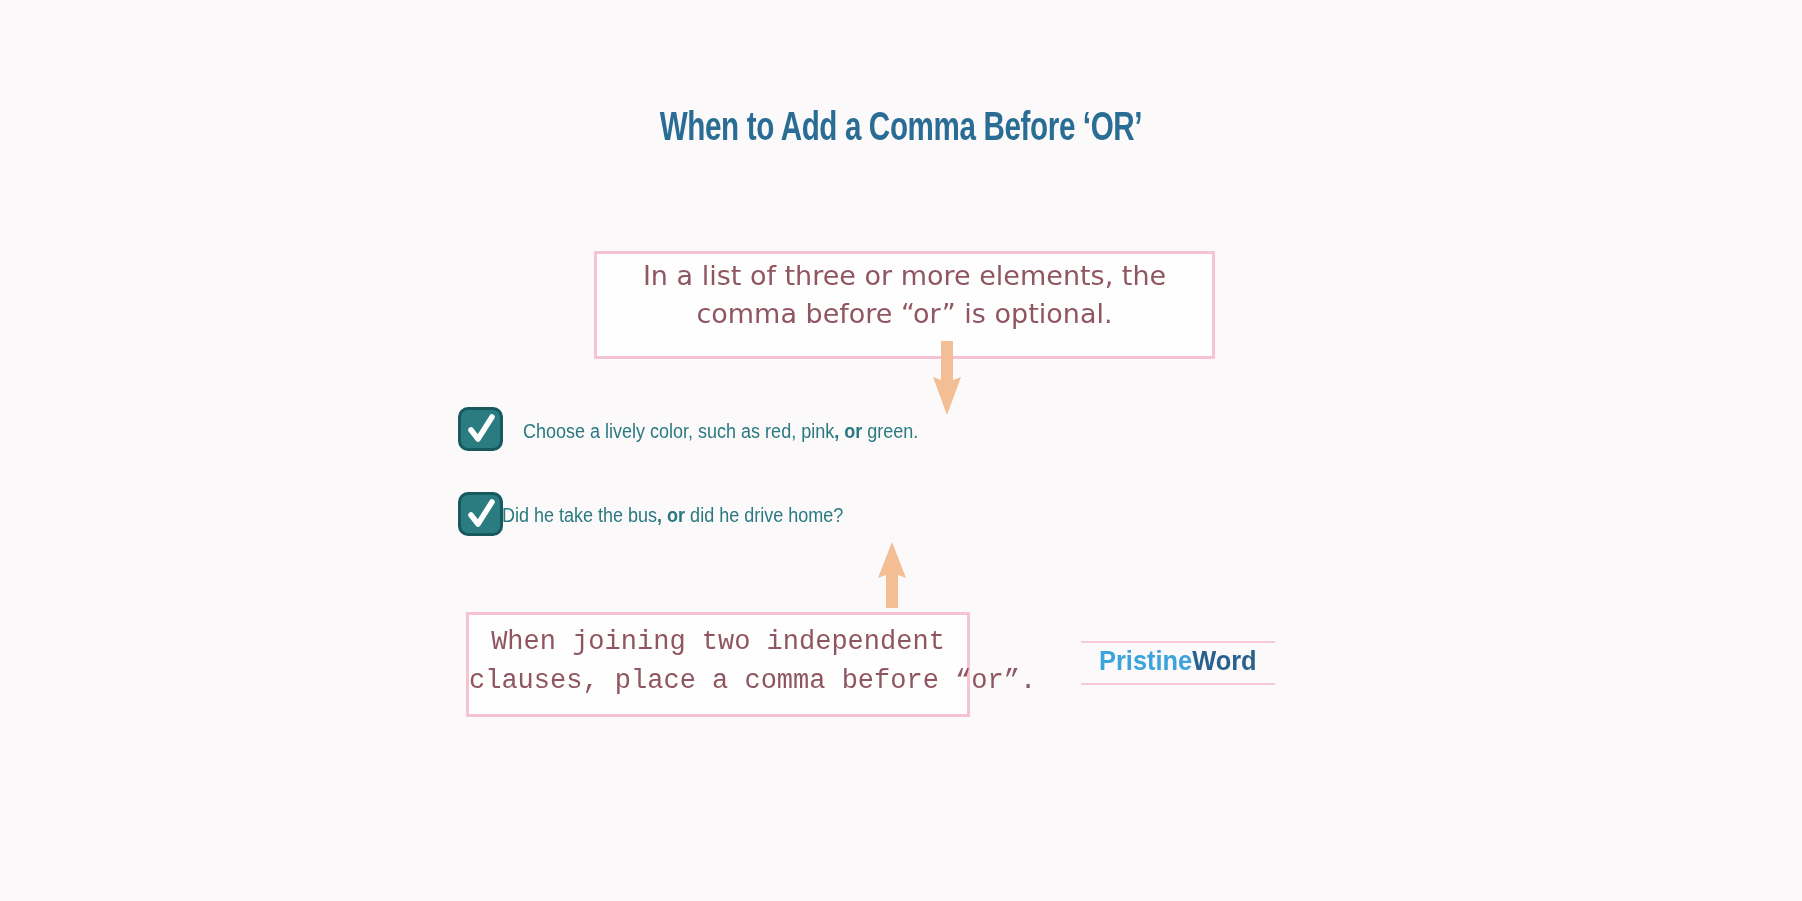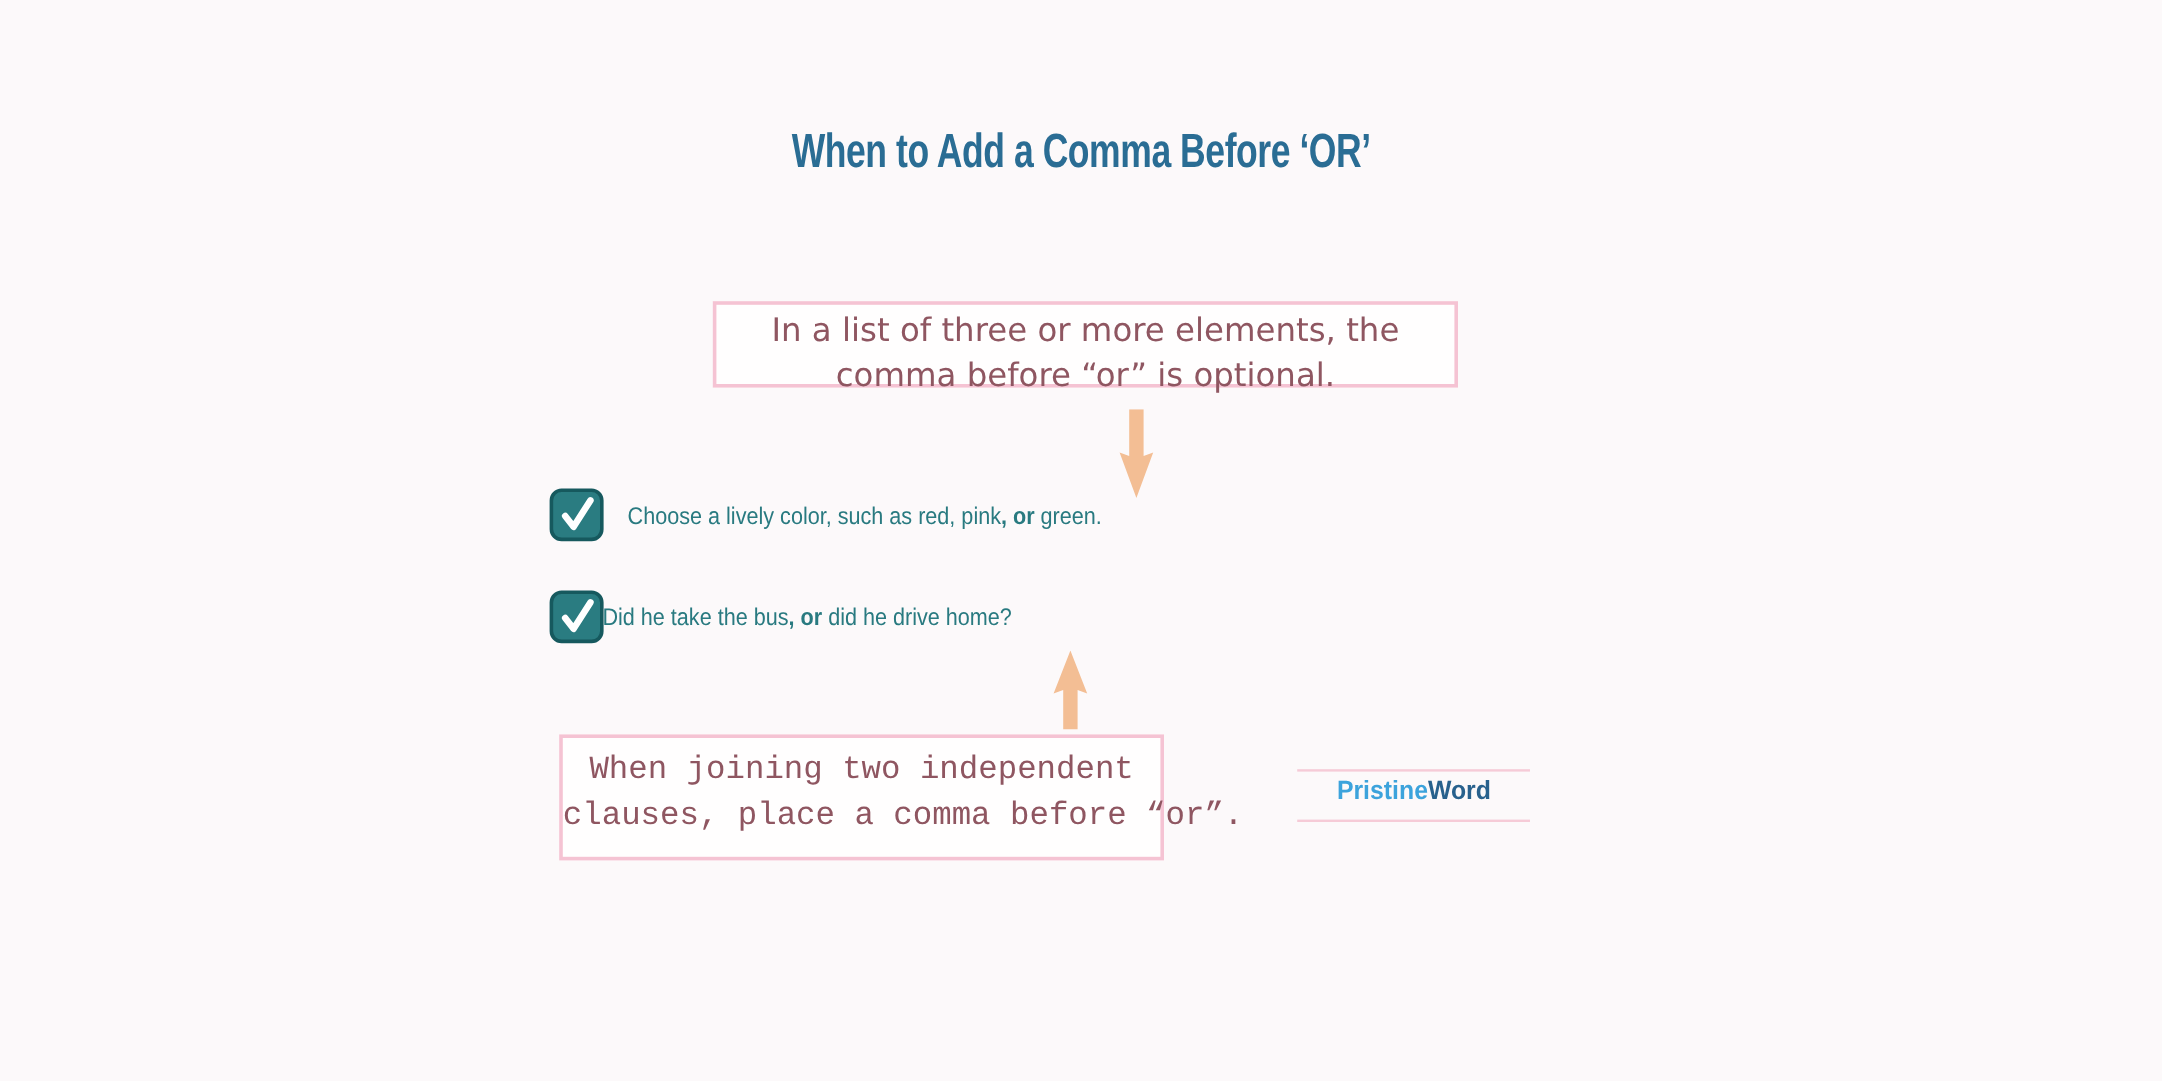--- a/index.html
+++ b/index.html
@@ -43,21 +43,21 @@
     box-sizing:border-box;
     border:3px solid var(--rule-box-border-pink);
     background:var(--rule-box-fill);
     color:var(--rule-text-maroon);
     text-align:center;
     font-family:"DejaVu Sans", sans-serif;
     font-size:27px;
   }
   .rule-box .rule-line{white-space:nowrap;}
   .rule-box-top{
-    left:594px;top:251px;width:621px;height:72px;
+    left:594px;top:251px;width:621px;height:108px;
     line-height:38px;padding-top:3px;
   }
   .rule-box-bottom{
     left:466px;top:612px;width:504px;height:105px;
     line-height:39px;padding-top:8px;font-family:Liberation Mono, monospace;
   }
   .arrow{position:absolute;}
   .arrow-down{left:929px;top:341px;}
   .arrow-up{left:877px;top:542px;}
   .checkbox{
@@ -91,21 +91,21 @@
     position:absolute;
     left:1081px;width:194px;height:2px;
     background:var(--logo-line-pink);
   }
   .logo-line-top{top:641px;}
   .logo-line-bottom{top:683px;}
   .logo{
     position:absolute;
     left:1081px;top:646px;width:194px;
     text-align:center;
-    font-size:22px;font-weight:bold;
+    font-size:27px;font-weight:bold;
     white-space:nowrap;
   }
   .logo .logo-inner{
     display:inline-block;
     transform:scaleX(0.94);
     transform-origin:50% 50%;
   }
   .logo-part-1{color:var(--logo-light-blue);}
   .logo-part-2{color:var(--logo-dark-blue);}
 </style>

